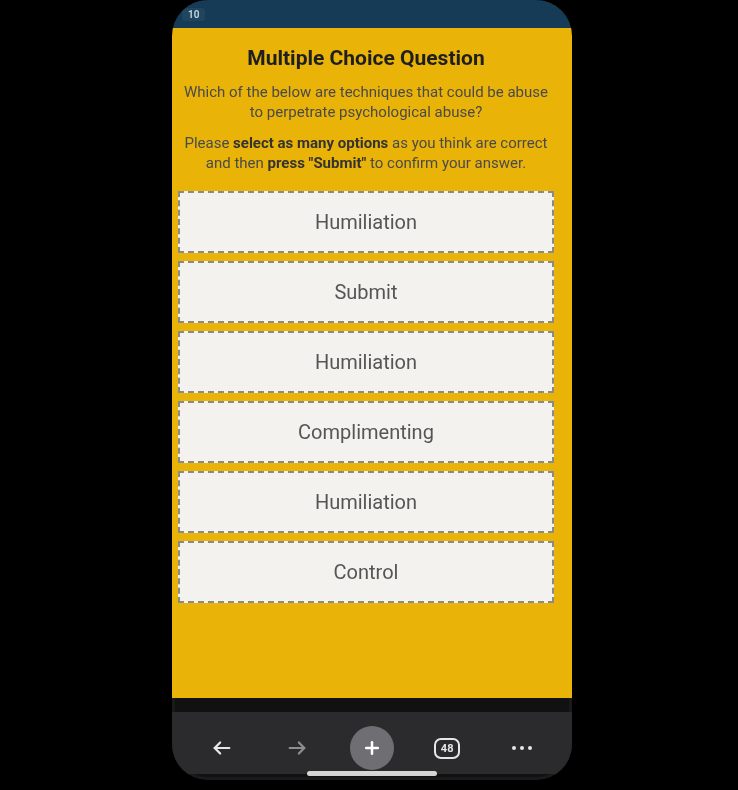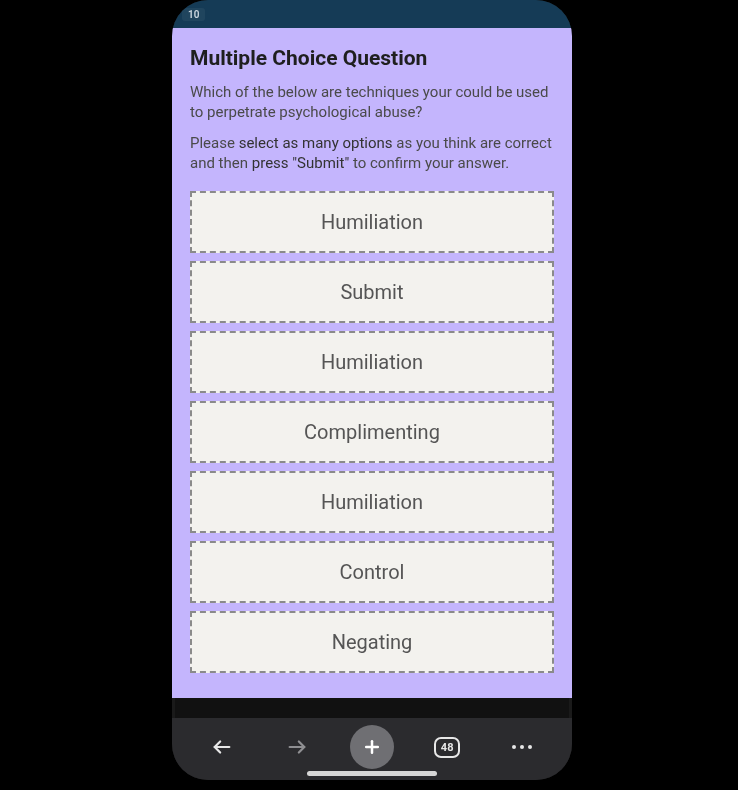--- a/index.html
+++ b/index.html
@@ -22,49 +22,50 @@
       display: flex; align-items: center;
       padding: 0 10px;
     }
     .topbar-badge {
       color: #dfe8ef; font-size: 10px; font-weight: 600; opacity: .9;
       background: rgba(255,255,255,.06);
       padding: 1px 6px; border-radius: 3px;
     }
 
     .content {
-      background: #c4b5fd;
-      padding: 18px 18px 10px 18px;
+      background: #eab308;
+      padding: 18px 18px 10px 6px;
       height: 670px;
       position: relative;
+      text-align: center;
     }
 
     .q-title {
       font-size: 21px; font-weight: 700; color: #1f1f1f;
       margin-bottom: 12px;
     }
     .q-body { font-size: 15px; color: #4a4a4a; line-height: 1.35; margin-bottom: 10px; }
-    .q-body b, .q-body strong { font-weight: 400; color: #333; }
+    .q-body b, .q-body strong { font-weight: 700; color: #333; }
 
     .options { margin-top: 18px; }
     .option {
       border: 2px dashed #8a8a8a;
       height: 62px;
       display: flex; align-items: center; justify-content: center;
       font-size: 20px; color: #555;
       margin-bottom: 8px;
       background: #f3f2ee;
       cursor: pointer;
     }
 
     .navbar {
-      position: absolute; left: 0; right: 0; bottom: 0;
+      position: absolute; left: 0; right: 0; bottom: 6px;
       height: 62px;
       background: #2b2b2e;
-      display: flex; align-items: center; justify-content: space-around;
+      display: flex; align-items: flex-end; justify-content: space-around;
       padding: 0 12px 4px 12px;
     }
     .nav-btn { width: 44px; height: 44px; display: flex; align-items: center; justify-content: center; border-radius: 50%; cursor: pointer; }
     .nav-btn svg { display: block; }
     .tabs-badge {
       border: 2px solid #e7e7e7; border-radius: 7px;
       color: #e7e7e7; font-size: 11px; font-weight: 700;
       padding: 3px 5px; line-height: 1;
     }
     .dots { display: flex; gap: 4px; }
@@ -82,21 +83,21 @@
 <div class="stage">
   <div class="phone">
 
     <div class="topbar">
       <span class="topbar-badge">10</span>
     </div>
 
     <div class="content">
       <h1 class="q-title">Multiple Choice Question</h1>
 
-      <p class="q-body">Which of the below are techniques your could be used to perpetrate psychological abuse?</p>
+      <p class="q-body">Which of the below are techniques that could be abuse to perpetrate psychological abuse?</p>
 
       <p class="q-body">
         <span>Please </span><b>select as many options</b><span> as you think are correct and then </span><b>press "Submit"</b><span> to confirm your answer.</span>
       </p>
 
       <div class="options">
         <div class="option">
             <span>Humiliation</span>
           </div>
         <div class="option">
@@ -106,23 +107,20 @@
             <span>Humiliation</span>
           </div>
         <div class="option">
             <span>Complimenting</span>
           </div>
         <div class="option">
             <span>Humiliation</span>
           </div>
         <div class="option">
             <span>Control</span>
-          </div>
-        <div class="option">
-            <span>Negating</span>
           </div>
       </div>
     </div>
 
     <div class="navbar">
       <div class="nav-btn">
         <svg width="22" height="22" viewBox="0 0 24 24" fill="none" stroke="#e7e7e7" stroke-width="2.4" stroke-linecap="round" stroke-linejoin="round">
             <line x1="20" y1="12" x2="4" y2="12"></line>
             <polyline points="10 18 4 12 10 6"></polyline>
           </svg>

